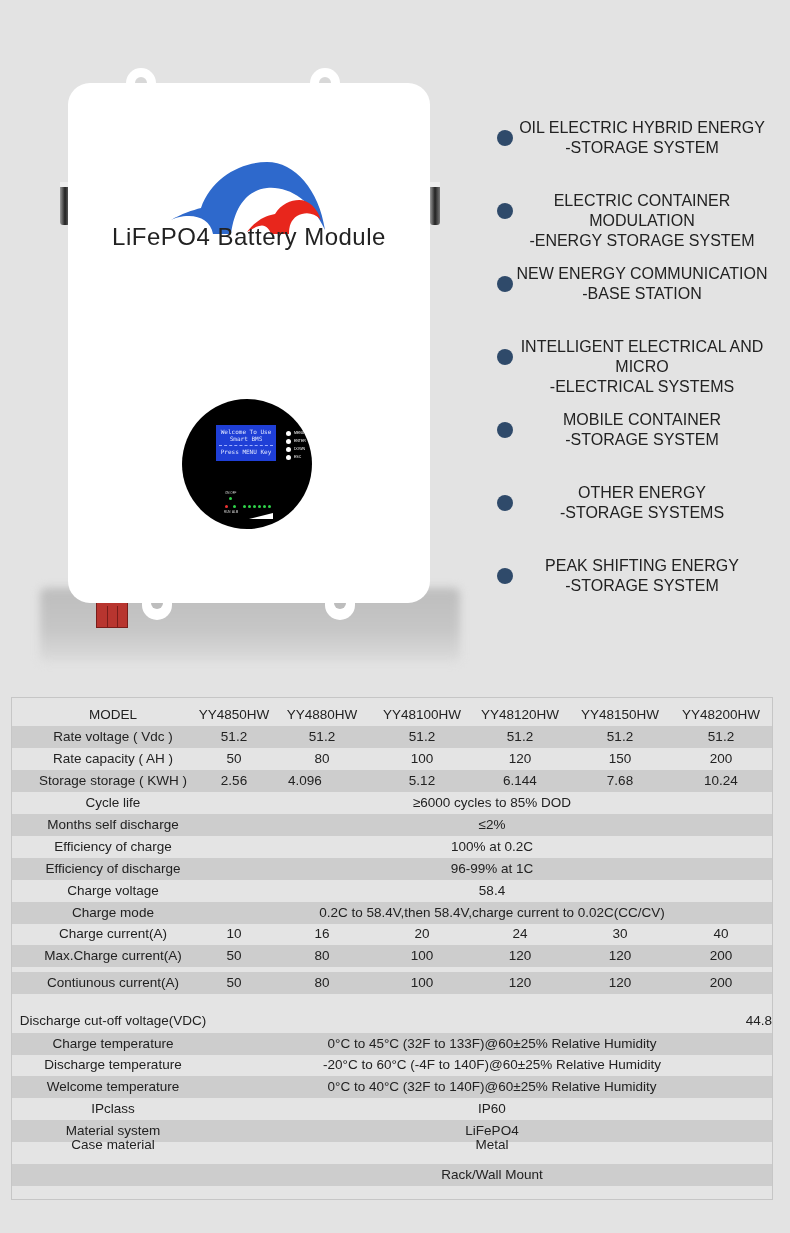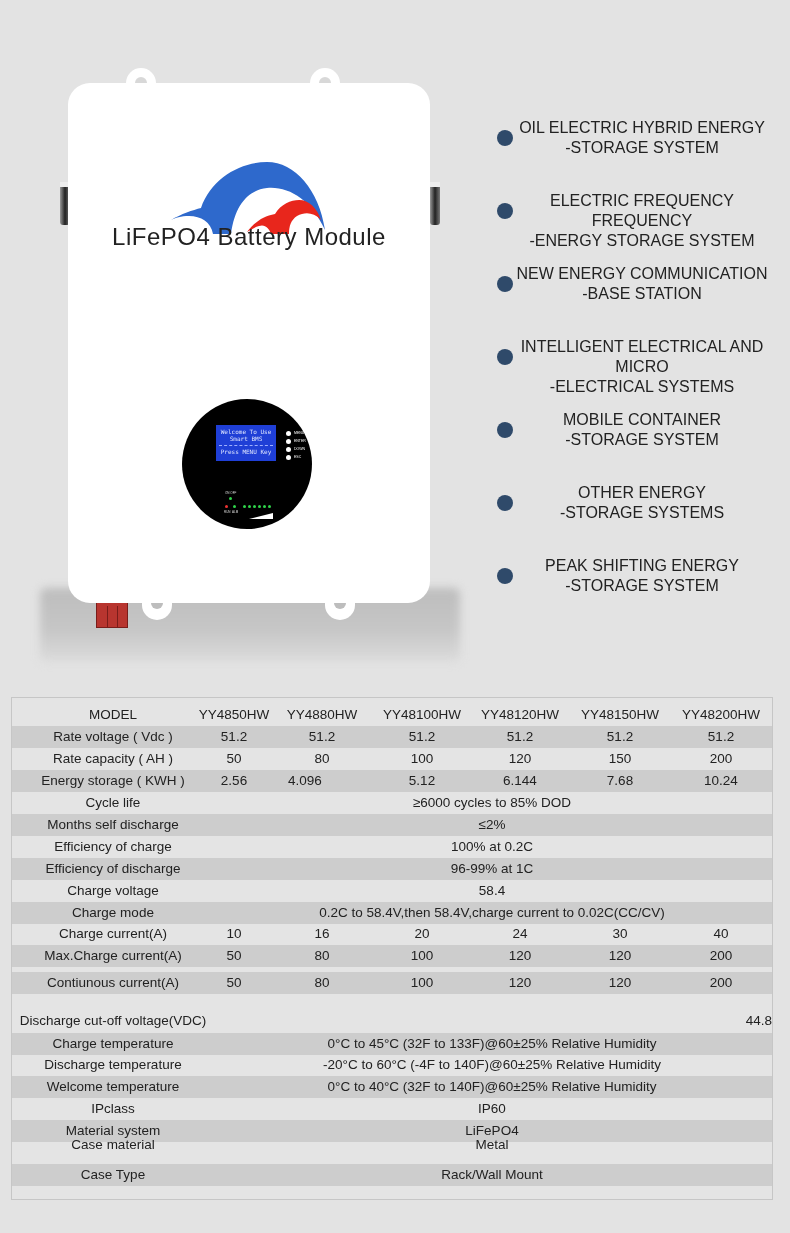--- a/index.html
+++ b/index.html
@@ -115,21 +115,21 @@
   <div class="app" style="top:0">
     <div class="bullet"></div>
     <div class="app-text">
         <div>OIL ELECTRIC HYBRID ENERGY</div>
         <div>-STORAGE SYSTEM</div>
       </div>
   </div>
   <div class="app" style="top:73px">
     <div class="bullet"></div>
     <div class="app-text">
-        <div>ELECTRIC FREQUENCY FREQUENCY</div>
+        <div>ELECTRIC CONTAINER MODULATION</div>
         <div>-ENERGY STORAGE SYSTEM</div>
       </div>
   </div>
   <div class="app" style="top:146px">
     <div class="bullet"></div>
     <div class="app-text">
         <div>NEW ENERGY COMMUNICATION</div>
         <div>-BASE STATION</div>
       </div>
   </div>
@@ -185,21 +185,21 @@
     <div class="row" style="top: 50px;">
       <div class="cell lbl">Rate capacity ( AH )</div>
       <div class="cell" style="left: 172px; width: 100px;">50</div>
       <div class="cell" style="left: 260px; width: 100px;">80</div>
       <div class="cell" style="left: 360px; width: 100px;">100</div>
       <div class="cell" style="left: 458px; width: 100px;">120</div>
       <div class="cell" style="left: 558px; width: 100px;">150</div>
       <div class="cell" style="left: 659px; width: 100px;">200</div>
     </div>
     <div class="row shade" style="top: 72px;">
-      <div class="cell lbl">Energy storage ( KWH )</div>
+      <div class="cell lbl">Storage storage ( KWH )</div>
       <div class="cell" style="left: 172px; width: 100px;">2.56</div>
       <div class="cell" style="left: 243px; width: 100px;">4.096</div>
       <div class="cell" style="left: 360px; width: 100px;">5.12</div>
       <div class="cell" style="left: 458px; width: 100px;">6.144</div>
       <div class="cell" style="left: 558px; width: 100px;">7.68</div>
       <div class="cell" style="left: 659px; width: 100px;">10.24</div>
     </div>
     <div class="row" style="top: 94px;">
       <div class="cell lbl">Cycle life</div>
       <div class="cell span" style="left: 200px; width: 560px;">≥6000 cycles to 85% DOD</div>
@@ -277,16 +277,15 @@
     </div>
     <div class="row shade" style="top: 422px;">
       <div class="cell lbl">Material system</div>
       <div class="cell span" style="left: 200px; width: 560px;">LiFePO4</div>
     </div>
     <div class="row" style="top: 436px;">
       <div class="cell lbl">Case material</div>
       <div class="cell span" style="left: 200px; width: 560px;">Metal</div>
     </div>
     <div class="row shade" style="top: 466px;">
-      <div class="cell lbl">Case Type</div>
       <div class="cell span" style="left: 200px; width: 560px;">Rack/Wall Mount</div>
     </div>
   </div>
 
 </body></html>

